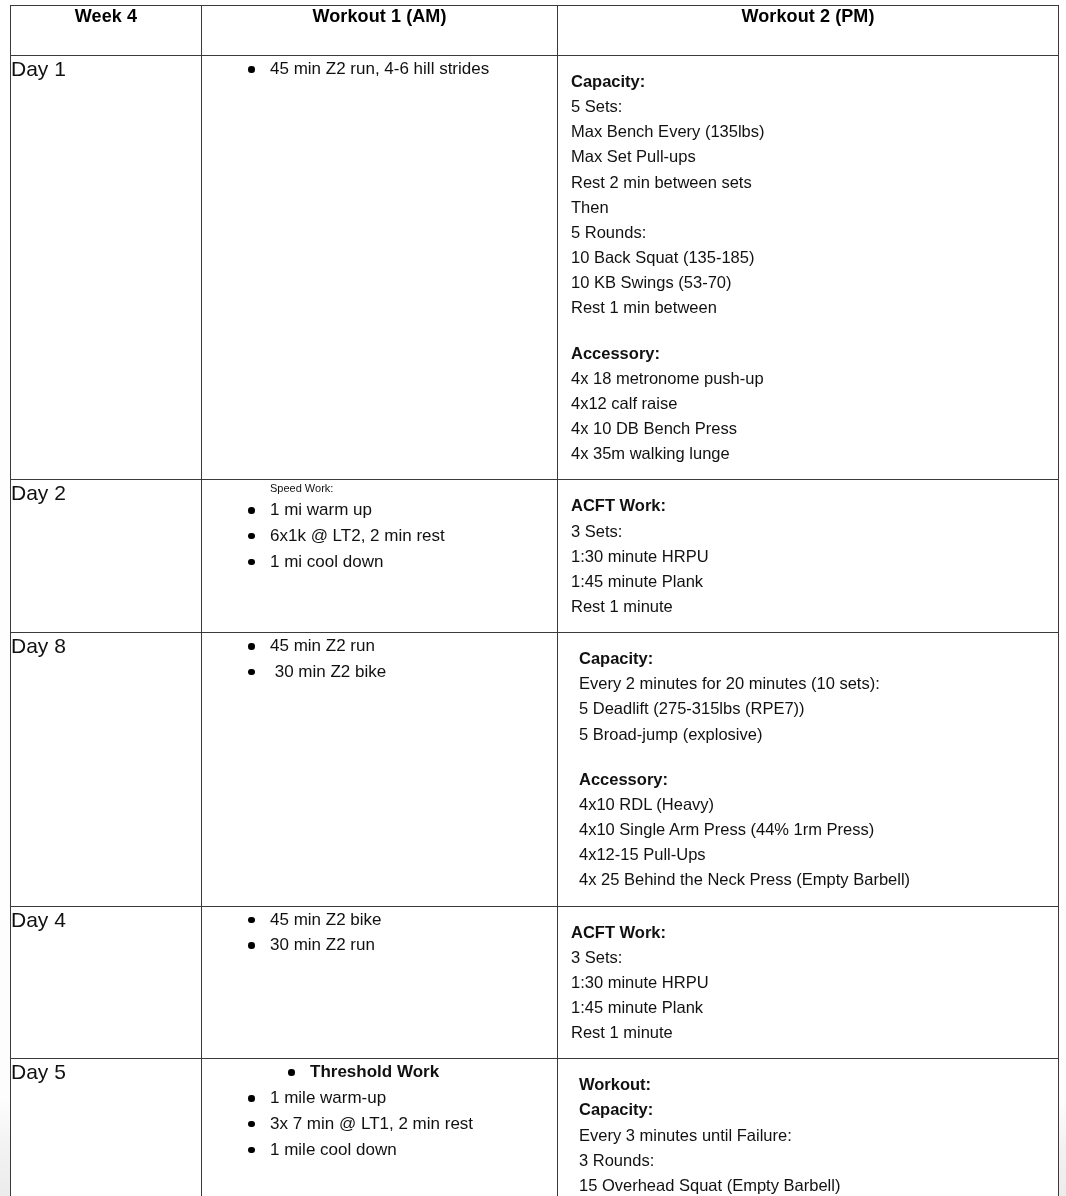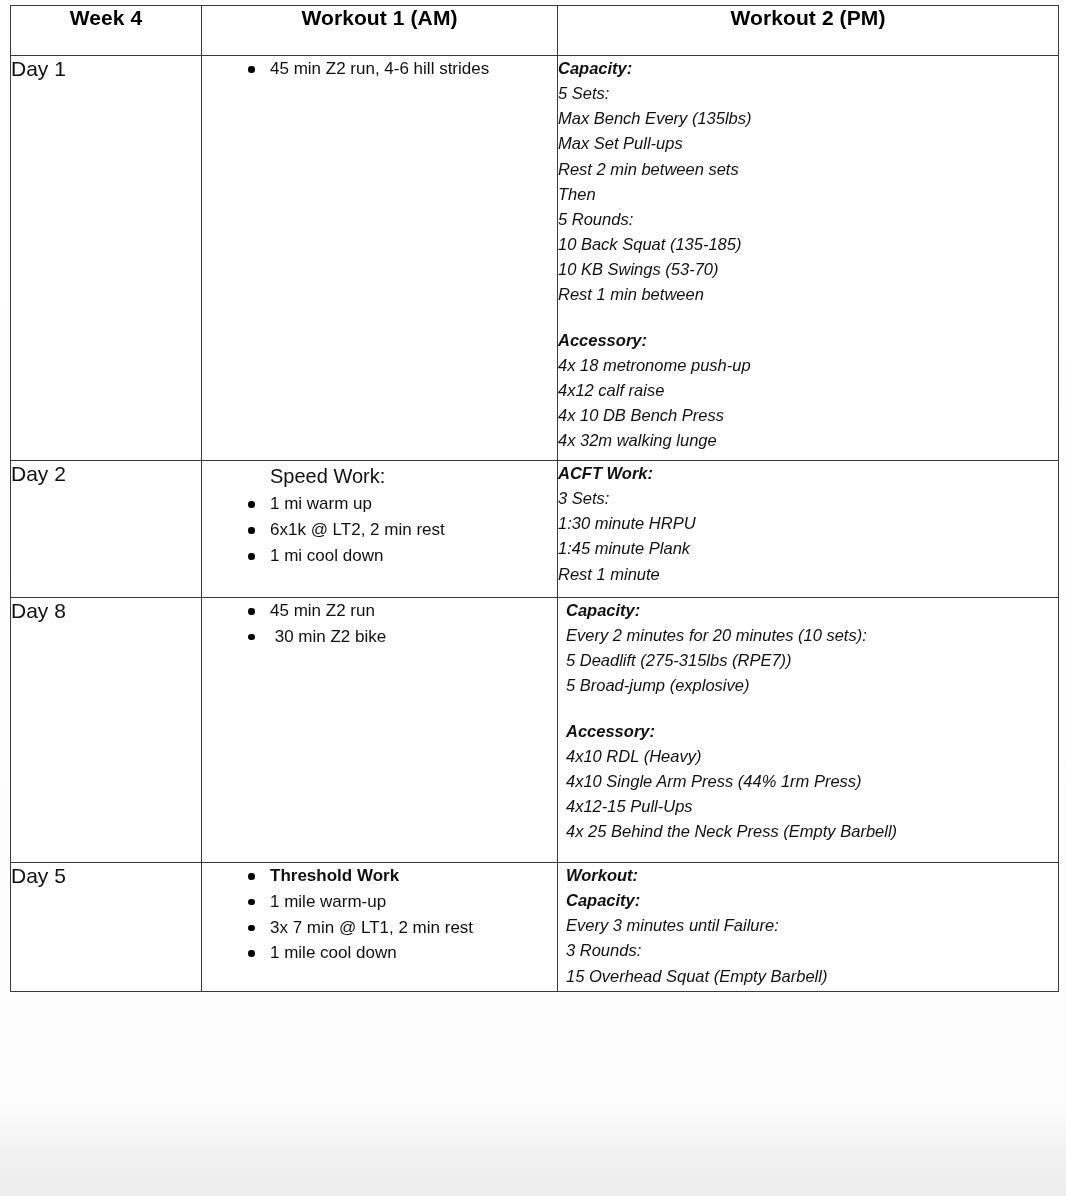--- a/index.html
+++ b/index.html
@@ -49,21 +49,21 @@
   
   col.c-day  { width: 191px; }
   col.c-am   { width: 356px; }
   col.c-pm   { width: 501px; }
 
   
   thead th {
     background: #cdcdcd;
     text-align: center;
     font-weight: bold;
-    font-size: 21px;
+    font-size: 18px;
     color: #000;
     height: 49px;
     padding: 0 6px;
     letter-spacing: .1px;
   }
 
   
   td.day-cell {
     font-size: 21px;
     color: #111;
@@ -99,33 +99,34 @@
     position: absolute;
     left: -22px;
     top: 10px;
     width: 6.5px;
     height: 6.5px;
     border-radius: 50%;
     background: #000;
   }
   ul.bullets li.strong {
     font-weight: bold;
+    margin-left: 40px;
   }
 
   
   .list-heading {
-    font-size: 20px;
+    font-size: 11px;
     line-height: 1.52;
     color: #111;
     padding-left: 68px;
     margin: 0;
   }
 
   
-  .pm-block { margin: 0; font-style: italic; }
+  .pm-block { margin: 13px; }
   .pm-block + .pm-block { margin-top: 20px; }
 
   .pm-line {
     font-size: 16.5px;
     line-height: 1.525;
     color: #111;
     white-space: pre-wrap;
   }
   .pm-line.bold { font-weight: bold; }
 
@@ -176,21 +177,21 @@
               <div class="pm-line">5 Rounds:</div>
               <div class="pm-line">10 Back Squat (135-185)</div>
               <div class="pm-line">10 KB Swings (53-70)</div>
               <div class="pm-line">Rest 1 min between</div>
             </div>
             <div class="pm-block">
               <div class="pm-line bold">Accessory:</div>
               <div class="pm-line">4x 18 metronome push-up</div>
               <div class="pm-line">4x12 calf raise</div>
               <div class="pm-line">4x 10 DB Bench Press</div>
-              <div class="pm-line">4x 32m walking lunge</div>
+              <div class="pm-line">4x 35m walking lunge</div>
             </div>
           </td>
         </tr>
 
         <tr class="r-day2">
           <td class="day-cell">Day 2</td>
           <td class="am-cell">
             <div class="list-heading">Speed Work:</div>
             <ul class="bullets">
               <li>1 mi warm up</li>
@@ -227,20 +228,38 @@
             <div class="pm-block">
               <div class="pm-line bold">Accessory:</div>
               <div class="pm-line">4x10 RDL (Heavy)</div>
               <div class="pm-line">4x10 Single Arm Press (44% 1rm Press)</div>
               <div class="pm-line">4x12-15 Pull-Ups</div>
               <div class="pm-line">4x 25 Behind the Neck Press (Empty Barbell)</div>
             </div>
           </td>
         </tr>
 
+        <tr class="r-day4">
+          <td class="day-cell">Day 4</td>
+          <td class="am-cell">
+            <ul class="bullets">
+              <li>45 min Z2 bike</li>
+              <li>30 min Z2 run</li>
+            </ul>
+          </td>
+          <td class="pm-cell">
+            <div class="pm-block">
+              <div class="pm-line bold">ACFT Work:</div>
+              <div class="pm-line">3 Sets:</div>
+              <div class="pm-line">1:30 minute HRPU</div>
+              <div class="pm-line">1:45 minute Plank</div>
+              <div class="pm-line">Rest 1 minute</div>
+            </div>
+          </td>
+        </tr>
 
         <tr class="r-day5">
           <td class="day-cell">Day 5</td>
           <td class="am-cell">
             <ul class="bullets">
               <li class="strong">Threshold Work</li>
               <li>1 mile warm-up</li>
               <li>3x 7 min @ LT1, 2 min rest</li>
               <li>1 mile cool down</li>
             </ul>

